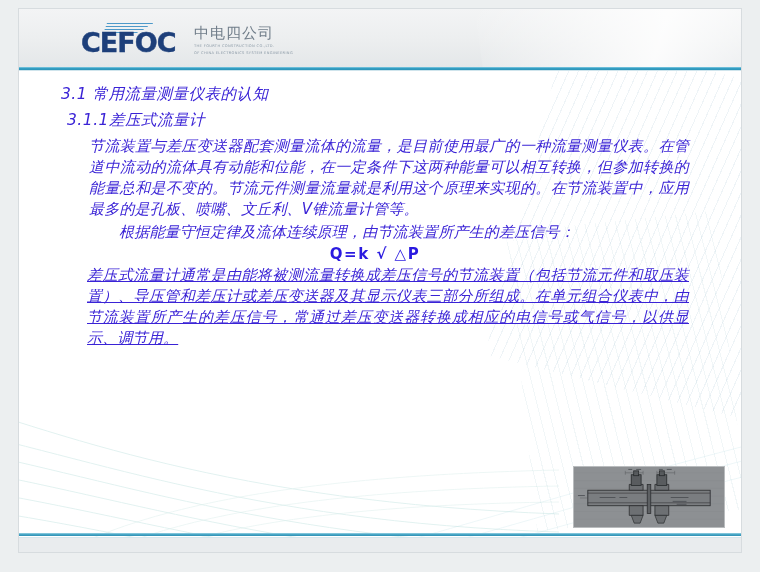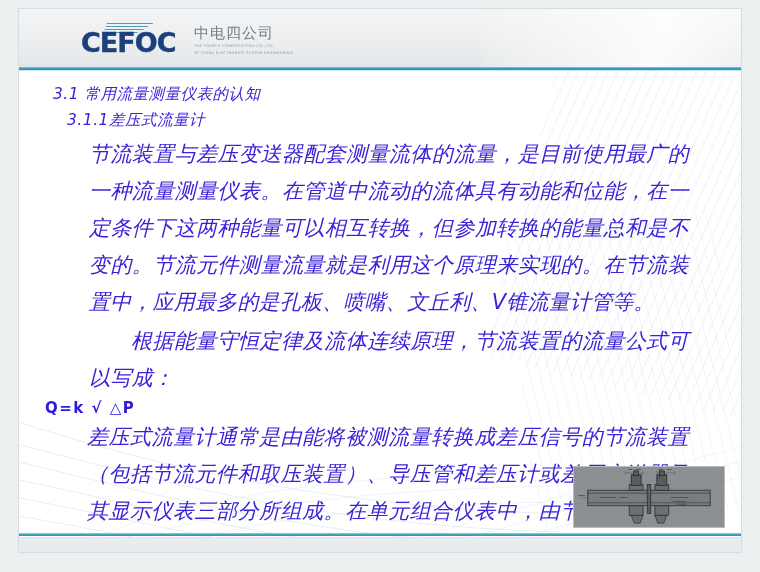--- a/index.html
+++ b/index.html
@@ -217,52 +217,52 @@
 
   .cn {
     font-family: "DejaVu Sans", "Liberation Sans", sans-serif;
     color: #3a23d6;
     font-style: italic;
   }
 
   .heading-1 {
     font-size: 15.5px;
     line-height: 26px;
-    margin-left: 8px;
+    margin-left: 16px;
     letter-spacing: .5px;
     white-space: nowrap;
   }
   .heading-2 {
     font-size: 15.5px;
     line-height: 27px;
     margin-left: 22px;
     letter-spacing: .5px;
     white-space: nowrap;
   }
 
   .para {
-    font-size: 21px;
-    line-height: 37px;
+    font-size: 15px;
+    line-height: 21px;
     letter-spacing: .2px;
     margin-left: 44px;
     margin-right: 26px;
     text-align: justify;
     text-justify: inter-ideograph;
   }
   .para.p1 { margin-top: 2px; }
   .para.indent2 { text-indent: 2em; margin-top: 2px; }
-  .para.p3 { margin-top: 2px; margin-left: 42px; }
+  .para.p3 { margin-top: 2px; margin-left: 42px; text-decoration: underline; }
 
   .formula {
     font-family: "DejaVu Sans", sans-serif;
     font-style: normal;
     font-weight: bold;
     font-size: 15px;
     color: #2a1ae0;
-    text-align: left;
+    text-align: center;
     letter-spacing: 1.5px;
     margin: 2px 0 2px 0;
     padding-right: 10px;
   }
 
   
   .figure {
     position: absolute;
     right: 16px;
     bottom: 24px;
@@ -362,21 +362,21 @@
       </svg>
 
       <div class="content">
 
         <div class="cn heading-1">3.1  常用流量测量仪表的认知</div>
 
         <div class="cn heading-2">3.1.1差压式流量计</div>
 
         <div class="cn para p1">节流装置与差压变送器配套测量流体的流量，是目前使用最广的一种流量测量仪表。在管道中流动的流体具有动能和位能，在一定条件下这两种能量可以相互转换，但参加转换的能量总和是不变的。节流元件测量流量就是利用这个原理来实现的。在节流装置中，应用最多的是孔板、喷嘴、文丘利、V锥流量计管等。</div>
 
-        <div class="cn para indent2">根据能量守恒定律及流体连续原理，节流装置的流量公式可以写成：</div>
+        <div class="cn para indent2">根据能量守恒定律及流体连续原理，由节流装置所产生的差压信号：</div>
 
         <div class="formula">Q=k √ △P</div>
 
         <div class="cn para p3">差压式流量计通常是由能将被测流量转换成差压信号的节流装置（包括节流元件和取压装置）、导压管和差压计或差压变送器及其显示仪表三部分所组成。在单元组合仪表中，由节流装置所产生的差压信号，常通过差压变送器转换成相应的电信号或气信号，以供显示、调节用。</div>
 
       </div>
 
       <div class="figure">
         <svg viewBox="0 0 152 62" preserveAspectRatio="none">
           <rect x="0" y="0" width="152" height="62" fill="#8d9093"></rect>

